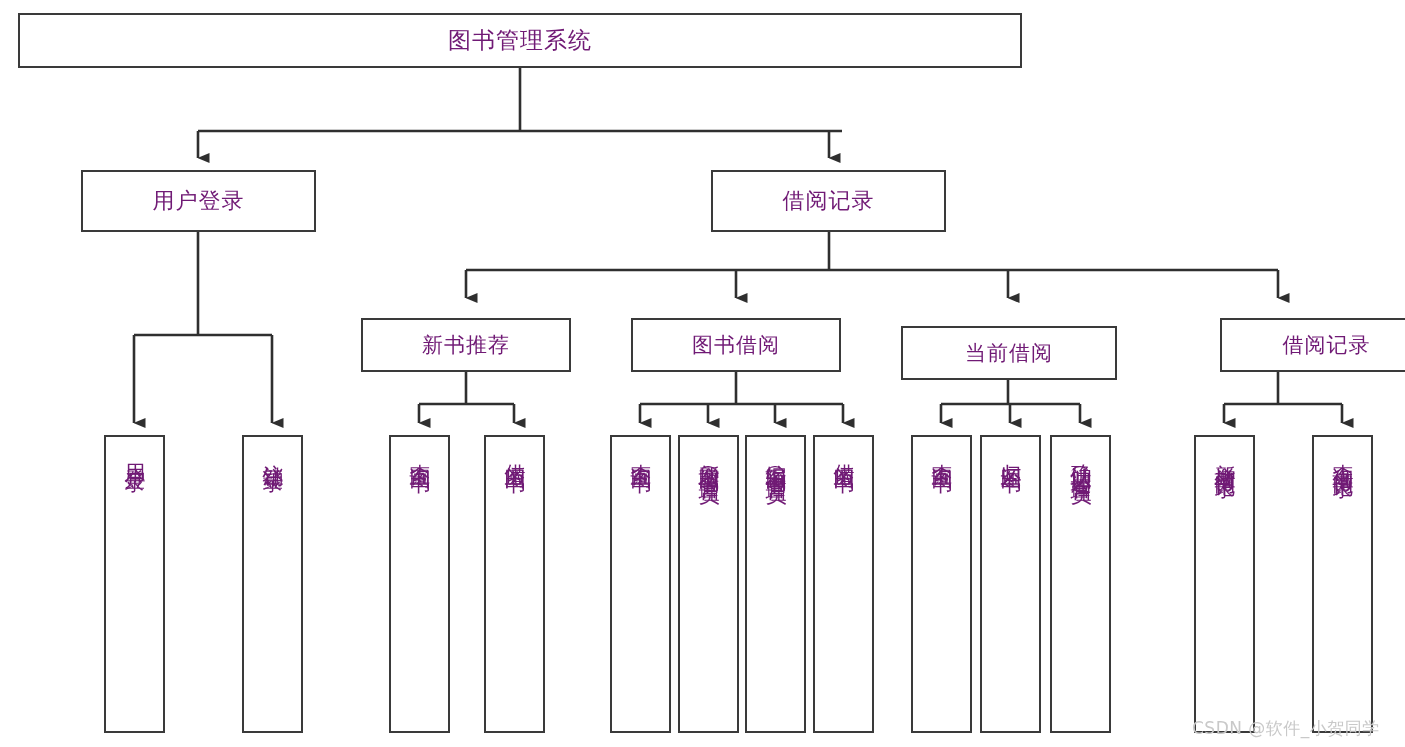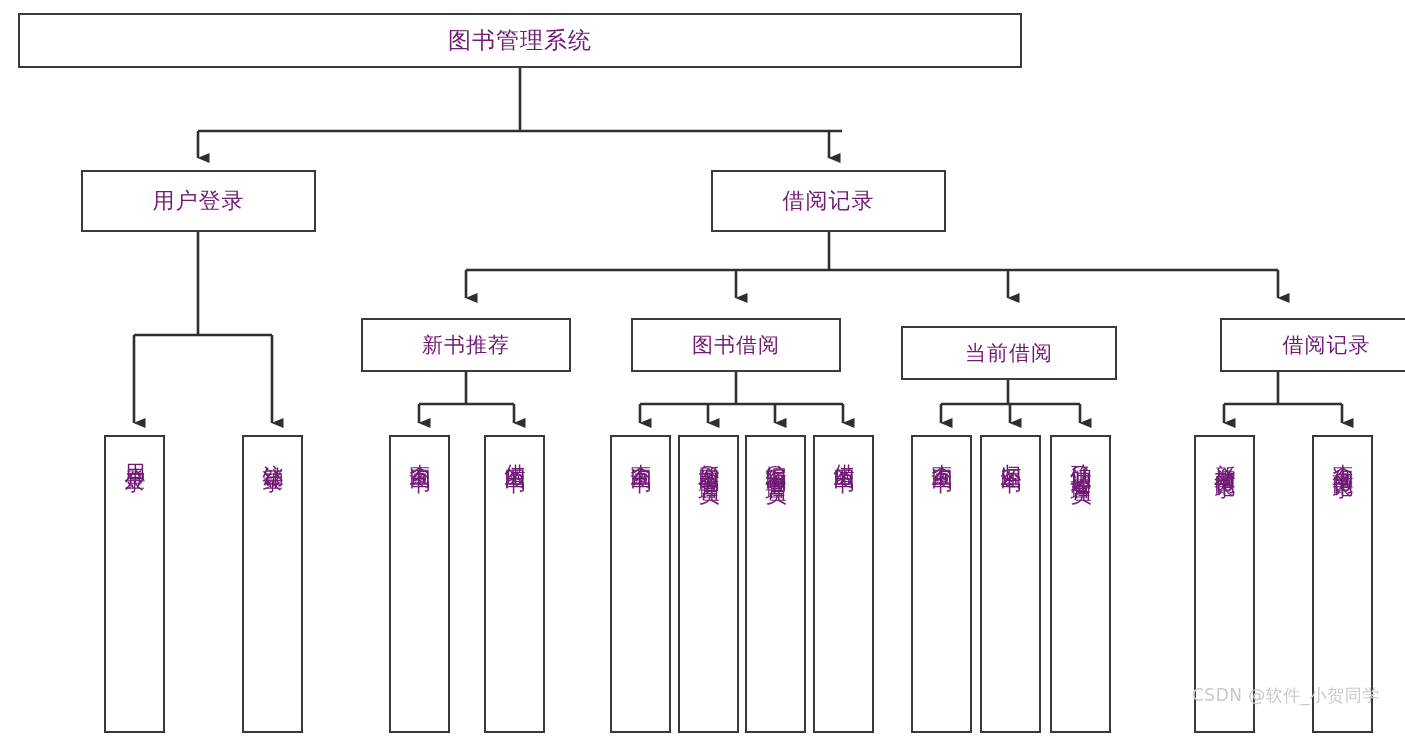--- a/index.html
+++ b/index.html
@@ -201,17 +201,17 @@
   </div>
 
   <div class="node node-leaf" style="left:1194px; top:435px; width:61px; height:298px;">
     <span class="vtext">新增借阅记录</span>
   </div>
 
   <div class="node node-leaf" style="left:1312px; top:435px; width:61px; height:298px;">
     <span class="vtext">查询借阅记录</span>
   </div>
 
-  <div class="watermark" style="left:1192px; top:684px;">
+  <div class="watermark" style="left:1192px; top:717px;">
     <span>CSDN @软件_小贺同学</span>
   </div>
 
 </div>
 
 </body></html>

